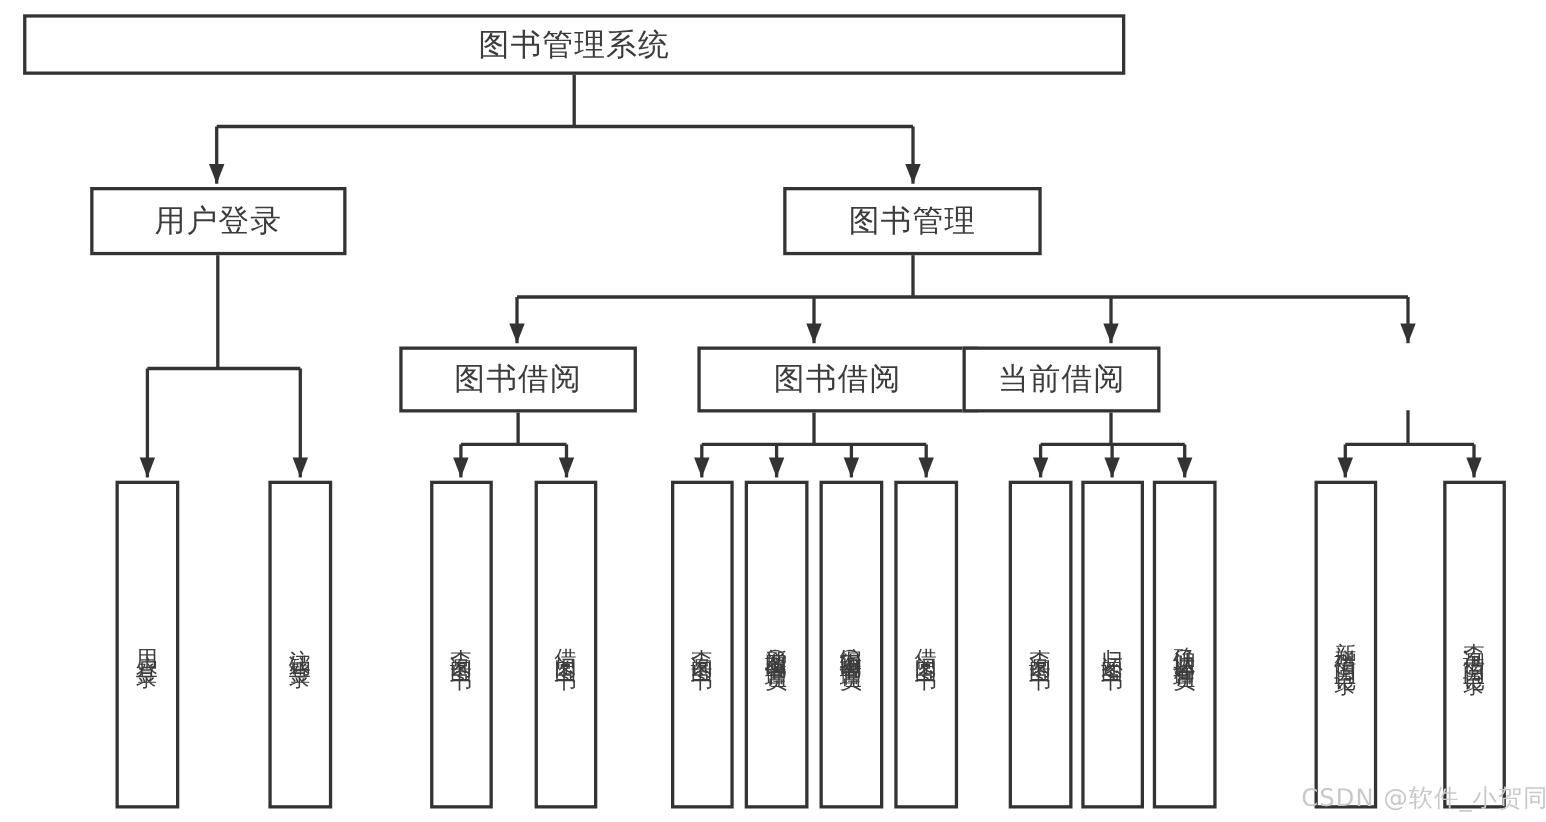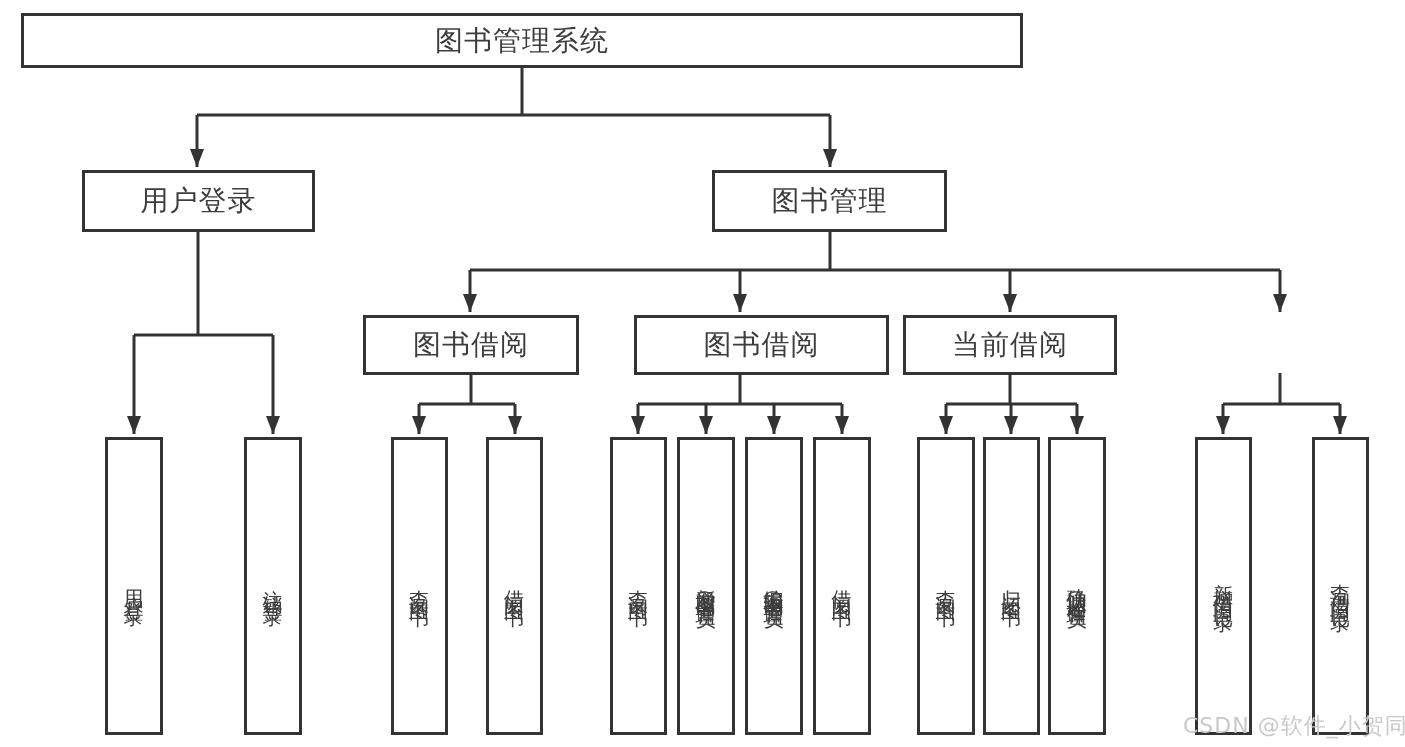--- a/index.html
+++ b/index.html
@@ -94,21 +94,21 @@
   <div class="box h" style="left:712px;top:170px;width:235px;height:62px">
     <span>图书管理</span>
   </div>
 
   <div class="box h" style="left:363px;top:315px;width:216px;height:60px">
     <span>图书借阅</span>
   </div>
   <div class="box h" style="left:634px;top:315px;width:255px;height:60px">
     <span>图书借阅</span>
   </div>
-  <div class="box h" style="left:903px;top:315px;width:214px;height:60px">
+  <div class="box h" style="left:875px;top:315px;width:180px;height:60px">
     <span>当前借阅</span>
   </div>
 
   <div class="box v" style="left:105px;top:437px;width:58px;height:298px">
     <span class="vtext">用户登录</span>
   </div>
   <div class="box v" style="left:244px;top:437px;width:58px;height:298px">
     <span class="vtext">注销登录</span>
   </div>
 

